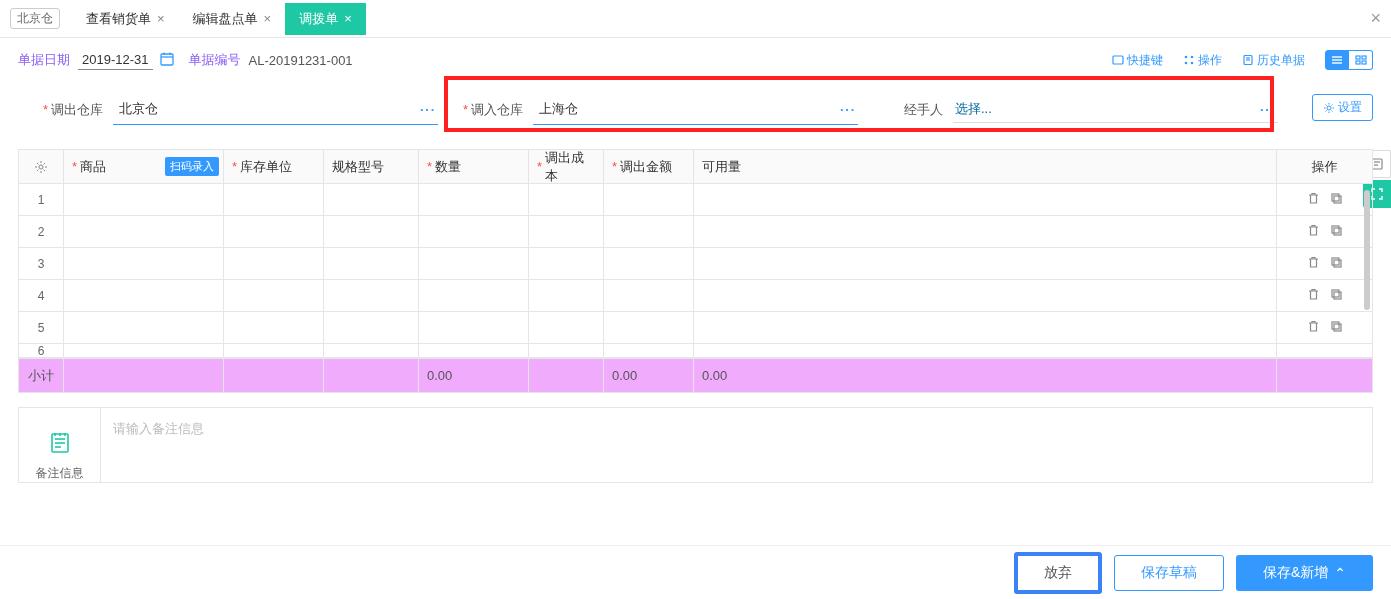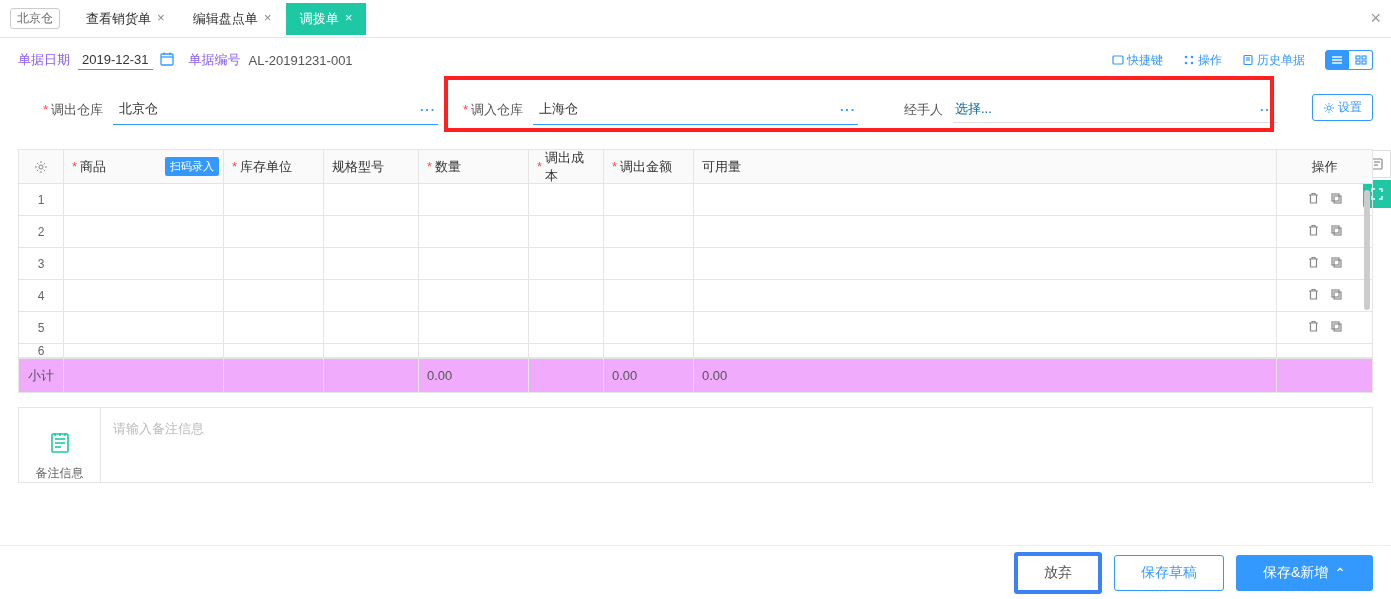--- a/index.html
+++ b/index.html
@@ -2,21 +2,21 @@
 <html><head>
 <meta charset="utf-8">
 <style>
 * { box-sizing: border-box; margin: 0; padding: 0; }
 body { font-family: "Microsoft YaHei", "PingFang SC", sans-serif; font-size: 13px; color: #333; background: #fff; }
 .container { width: 1391px; height: 599px; position: relative; overflow: hidden; }
 
 
 .topbar { height: 38px; display: flex; align-items: center; border-bottom: 1px solid #e5e5e5; padding: 0 10px; position: relative; }
 .badge-loc { font-size: 12px; border: 1px solid #ccc; border-radius: 3px; padding: 1px 6px; color: #666; margin-right: 12px; }
-.tab { padding: 16px 14px; height: 26px; display: flex; align-items: center; color: #333; cursor: pointer; font-size: 13px; font-family: Liberation Mono, monospace; }
+.tab { padding: 16px 14px; height: 26px; display: flex; align-items: center; color: #333; cursor: pointer; font-size: 13px; }
 .tab .close { margin-left: 6px; color: #888; }
 .tab.active { background: #1ec8a5; color: #fff; }
 .tab.active .close { color: #fff; }
 .topbar-close { position: absolute; right: 10px; top: 8px; font-size: 18px; color: #999; cursor: pointer; }
 
 
 .metabar { height: 44px; display: flex; align-items: center; padding: 0 18px; font-size: 13px; position: relative; }
 .metabar .label { color: #8b5cf6; margin-right: 8px; }
 .date-val { color: #333; border-bottom: 1px solid #888; padding: 2px 4px; }
 .cal-icon { color: #3399ff; margin: 0 14px 0 6px; }

